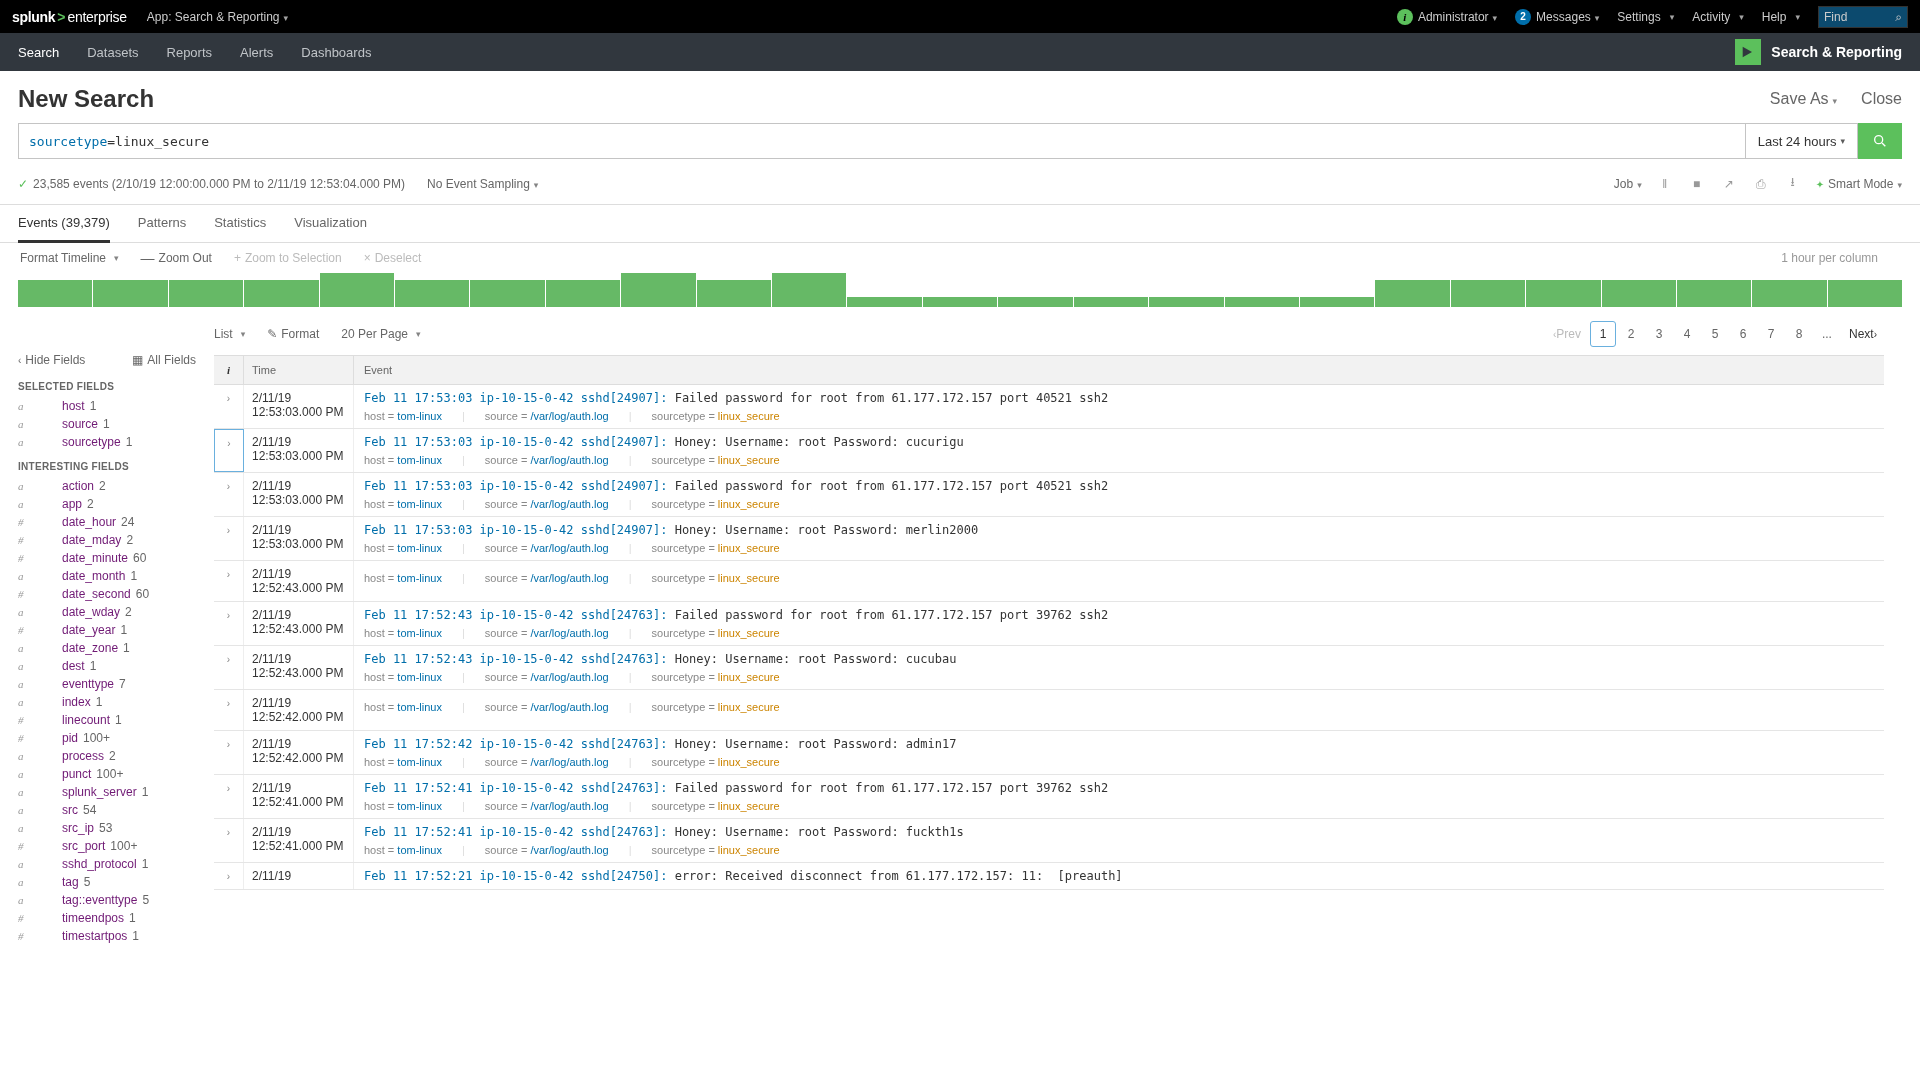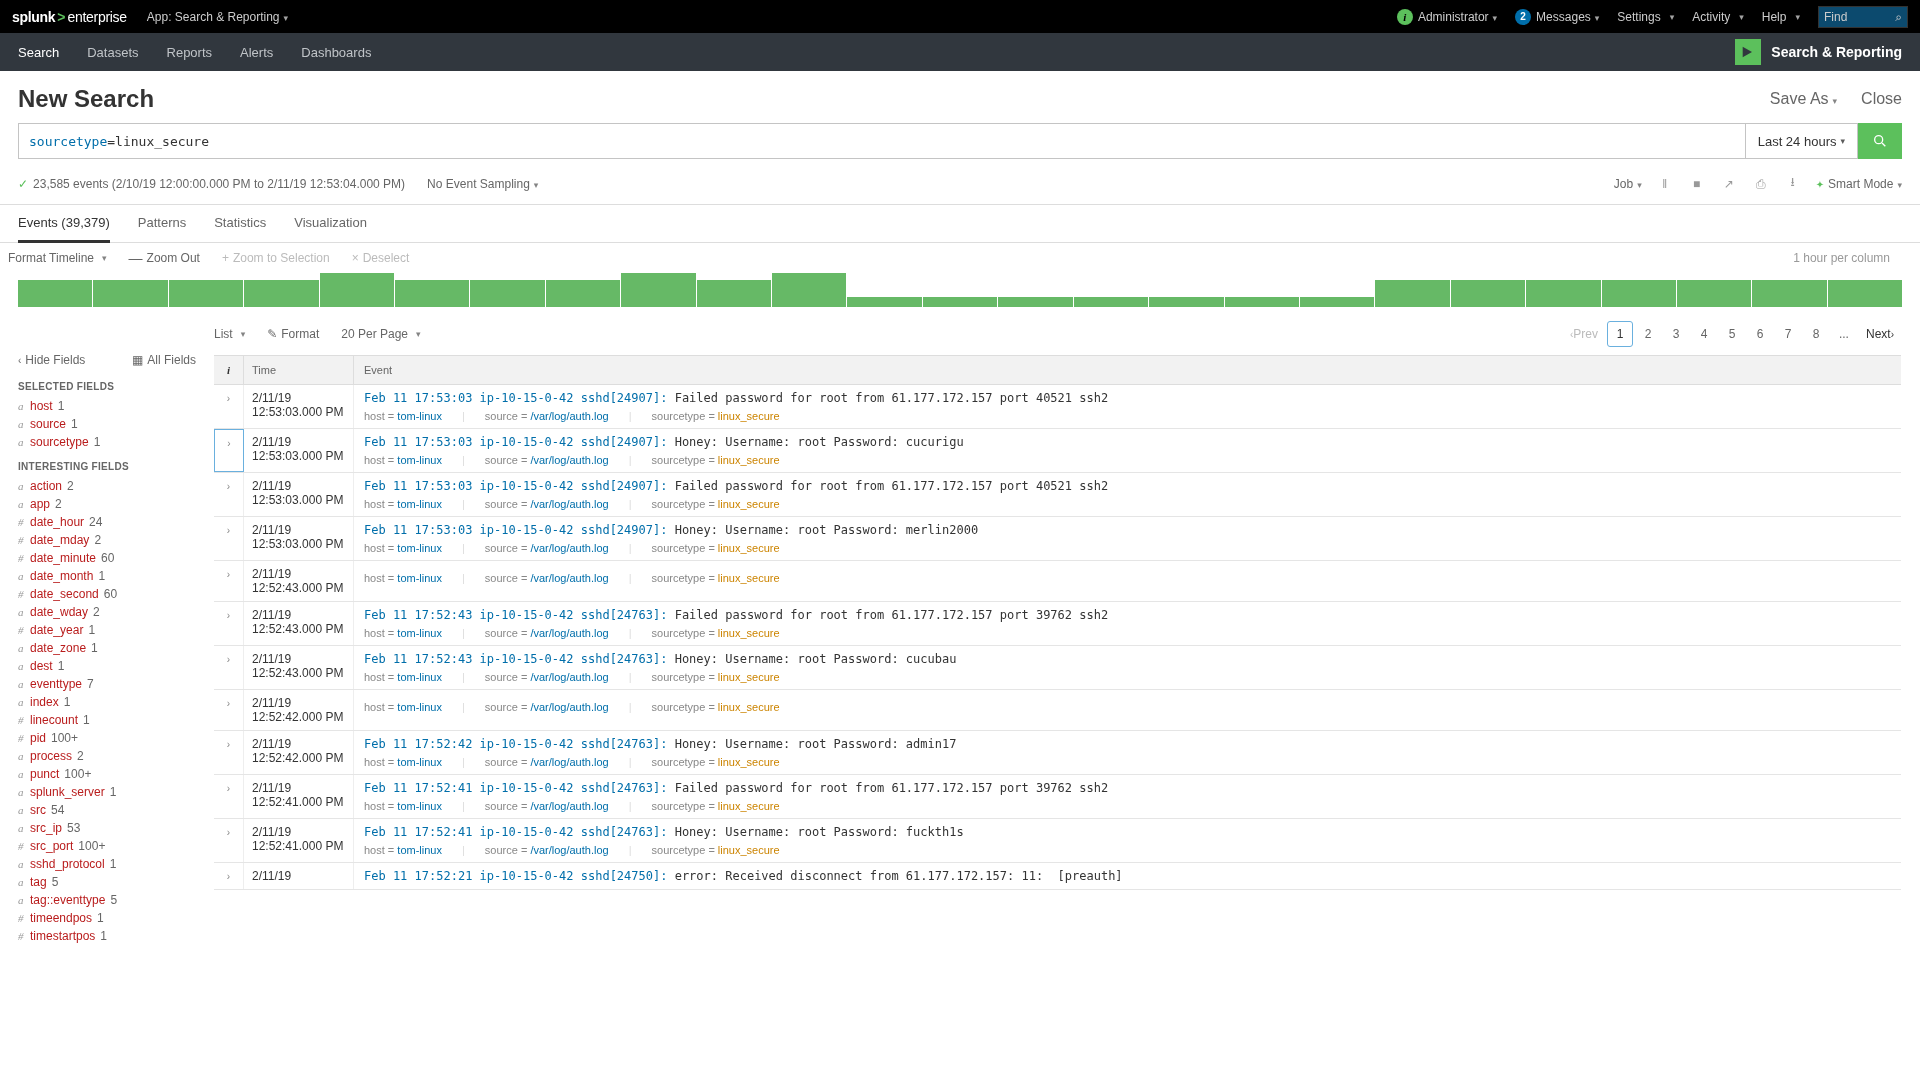--- a/index.html
+++ b/index.html
@@ -49,44 +49,44 @@
 .status-controls span { cursor: pointer; color: #666; }
 .status-controls .ctl-icon { color: #999; font-size: 12px; width: 18px; text-align: center; }
 .smart-mode::before { content: "✦"; color: #5cc05c; margin-right: 4px; font-size: 10px; }
 
 
 .result-tabs { display: flex; border-bottom: 1px solid #ddd; padding: 0 18px; }
 .result-tab { padding: 10px 0; margin-right: 28px; font-size: 13px; color: #666; cursor: pointer; }
 .result-tab.active { color: #333; font-weight: 500; border-bottom: 3px solid #333; margin-bottom: -1px; }
 
 
-.timeline-controls { display: flex; padding: 8px 8px 6px; font-size: 12px; color: #666; }
+.timeline-controls { display: flex; padding: 8px 20px 6px; font-size: 12px; color: #666; }
 .timeline-controls > span { margin-right: 22px; cursor: pointer; display: flex; align-items: center; gap: 4px; }
 .timeline-controls .disabled { color: #bbb; }
 .timeline-right { margin-left: auto; color: #999; }
 
 
 .timeline { display: flex; align-items: flex-end; height: 36px; padding: 0 18px; gap: 1px; margin-bottom: 6px; }
 .tl-bar { flex: 1; background: #66b966; }
 
 
 .main-split { display: flex; padding: 0 0 0 18px; }
 
 
 .sidebar { width: 186px; padding-top: 40px; font-size: 12px; }
 .sidebar-top { display: flex; justify-content: space-between; margin-bottom: 14px; padding-right: 8px; }
 .sidebar-top span { color: #666; cursor: pointer; display: flex; align-items: center; gap: 4px; }
 .field-section-title { font-size: 10px; font-weight: 600; color: #666; letter-spacing: 0.3px; margin: 10px 0 5px; }
 .field-row { display: flex; align-items: center; padding: 2px 0; font-size: 12px; cursor: pointer; }
 .field-type { font-style: italic; color: #999; width: 12px; font-family: Georgia, serif; font-size: 11px; }
-.field-name { color: #b91c1c; }
+.field-name { color: #701a75; margin-left: 32px; }
 .field-count { color: #666; margin-left: 5px; }
 
 
-.events-area { flex: 1; padding-left: 10px; padding-right: 19px; }
+.events-area { flex: 1; padding-left: 10px; padding-right: 36px; }
 .events-controlbar { display: flex; align-items: center; padding: 8px 0; font-size: 12px; color: #666; }
 .ev-ctl { margin-right: 22px; cursor: pointer; display: flex; align-items: center; gap: 4px; }
 .pagination { margin-left: auto; display: flex; align-items: center; gap: 2px; }
 .page-btn { min-width: 26px; height: 26px; display: flex; align-items: center; justify-content: center; cursor: pointer; color: #666; border: 1px solid transparent; padding: 0 6px; }
 .page-btn.prev { color: #bbb; }
 .page-btn.active { border: 1px solid #6ab0de; color: #333; border-radius: 3px; }
 .page-btn.next { color: #333; }
 
 .events-table { border-top: 1px solid #ddd; }
 .ev-header { display: flex; background: #f2f2f2; border-bottom: 1px solid #ddd; font-size: 11px; color: #666; font-weight: 500; }

